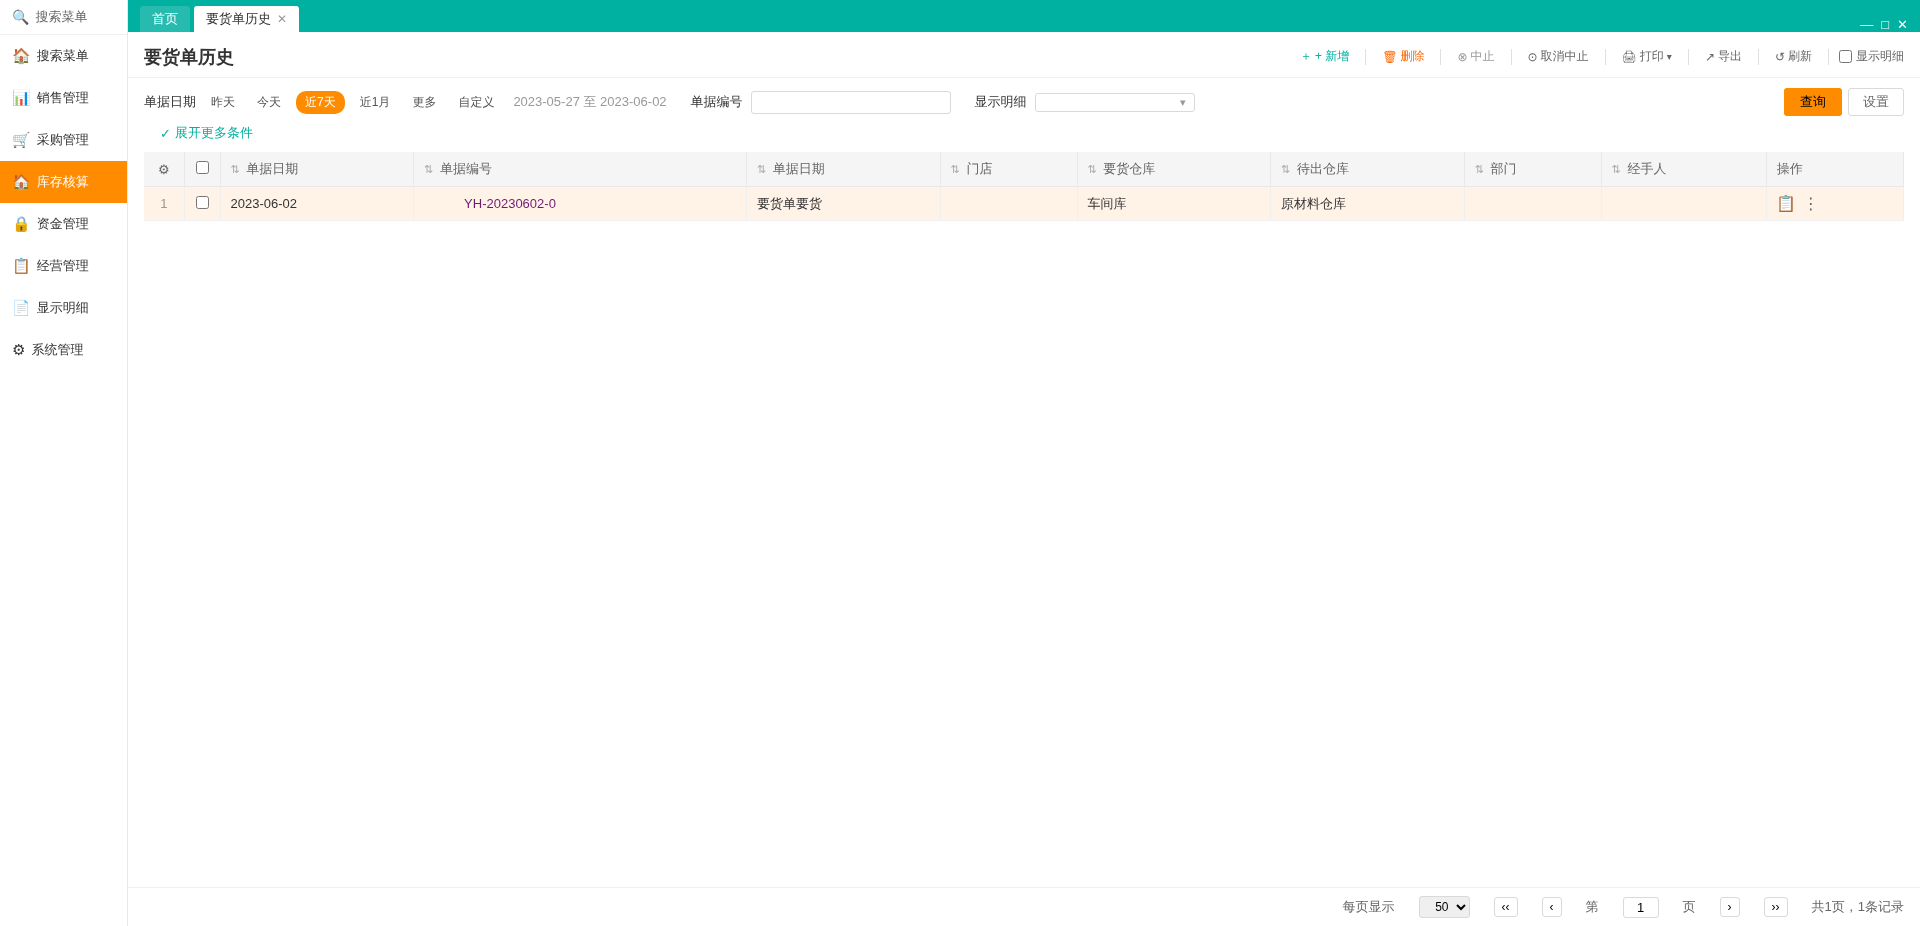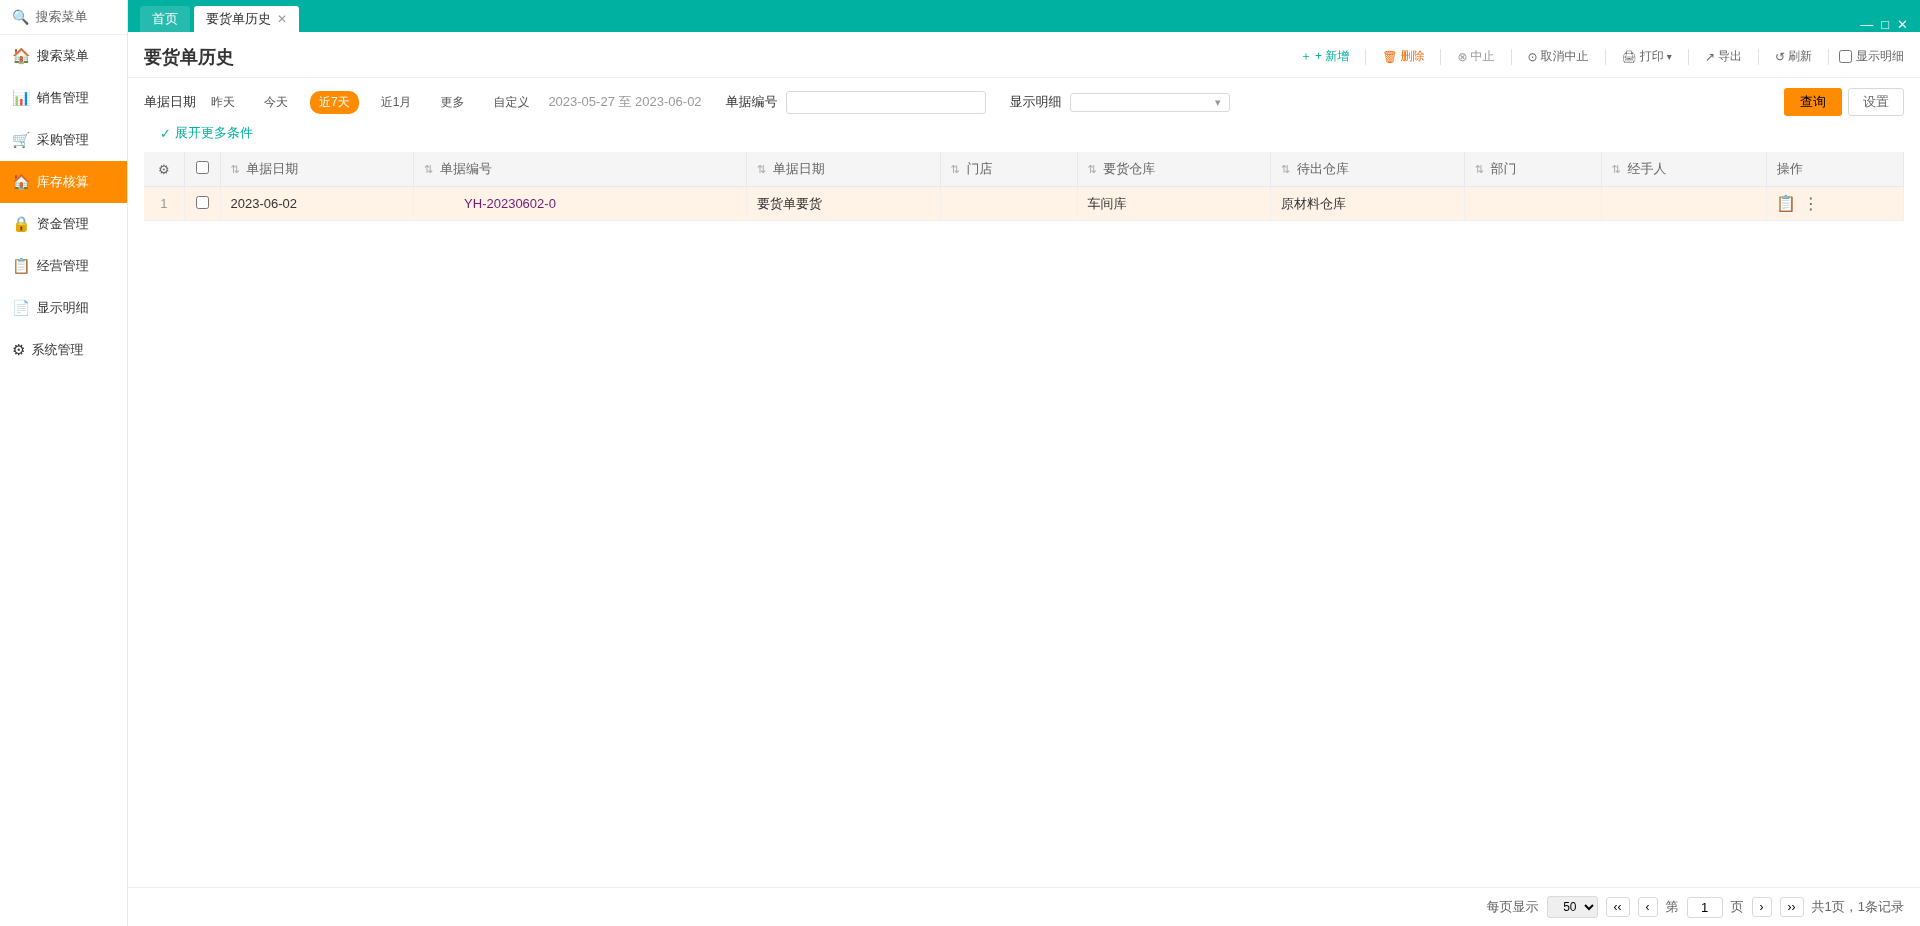--- a/index.html
+++ b/index.html
@@ -138,21 +138,21 @@
       font-size: 12px;
       color: #666;
       cursor: pointer;
     }
     .filter-group {
       display: flex;
       align-items: center;
       gap: 8px;
     }
     .filter-label { color: #333; font-size: 13px; white-space: nowrap; }
-    .filter-date-btns { display: flex; gap: 15px; align-items: center; }
+    .filter-date-btns { display: flex; gap: 8px; align-items: center; }
     .date-btn {
       padding: 2px 6px;
       border-radius: 3px;
       font-size: 12px;
       cursor: pointer;
       color: #555;
       border: 1px solid transparent;
     }
     .date-btn.active {
       background: #ff8c00;
@@ -240,21 +240,21 @@
       flex-shrink: 0;
     }
 
     
     .pagination {
       display: flex;
       align-items: center;
       justify-content: flex-end;
       padding: 8px 16px;
       border-top: 1px solid #f0f0f0;
-      gap: 8px;
+      gap: 24px;
       font-size: 13px;
       color: #666;
       flex-shrink: 0;
     }
     .pagination .page-size-select {
       border: 1px solid #d9d9d9;
       border-radius: 3px;
       padding: 2px 4px;
       font-size: 12px;
       text-align: right;

